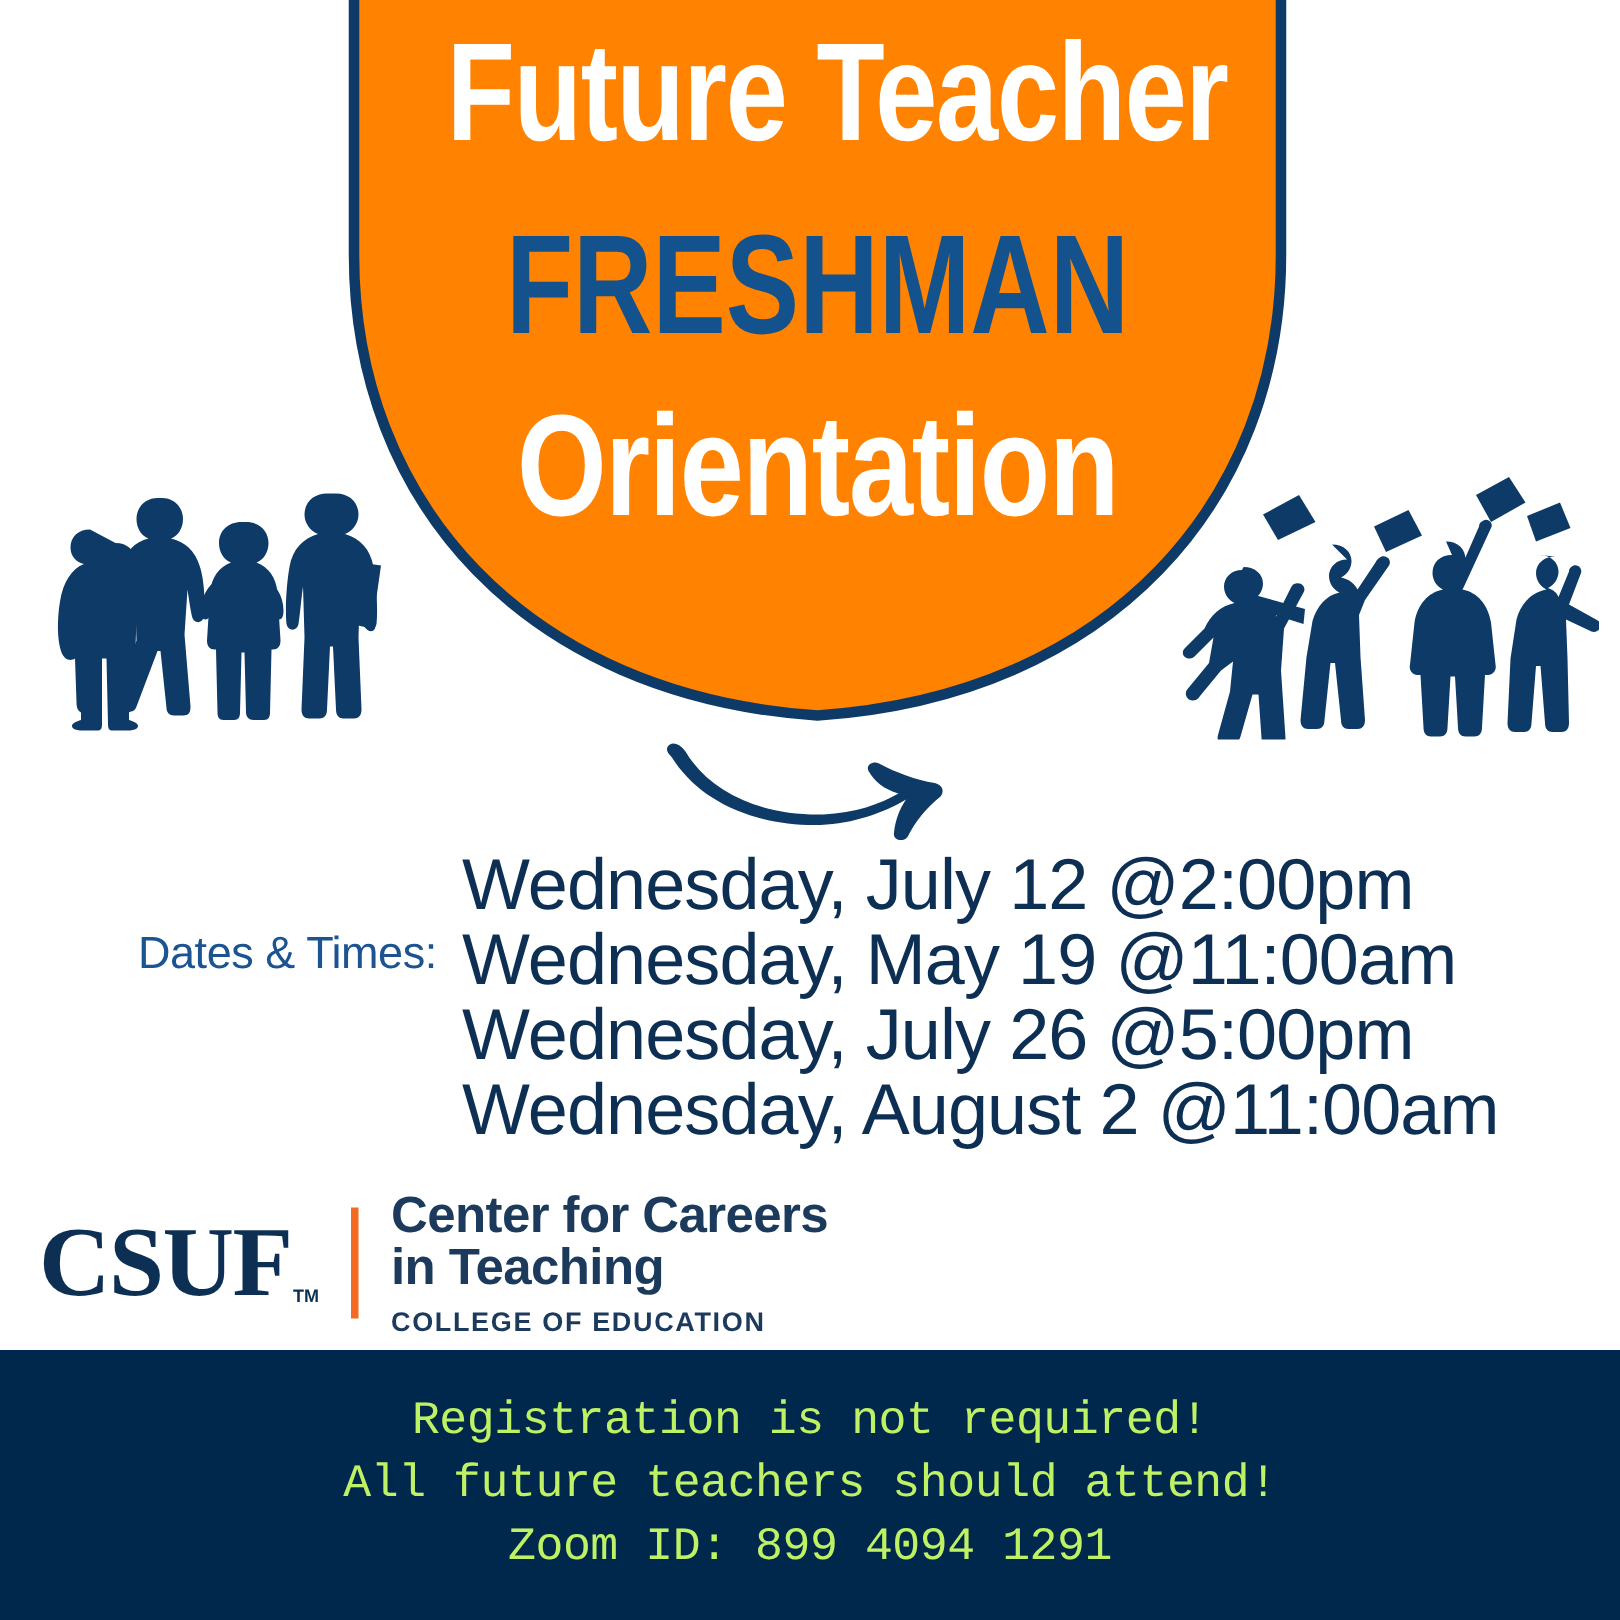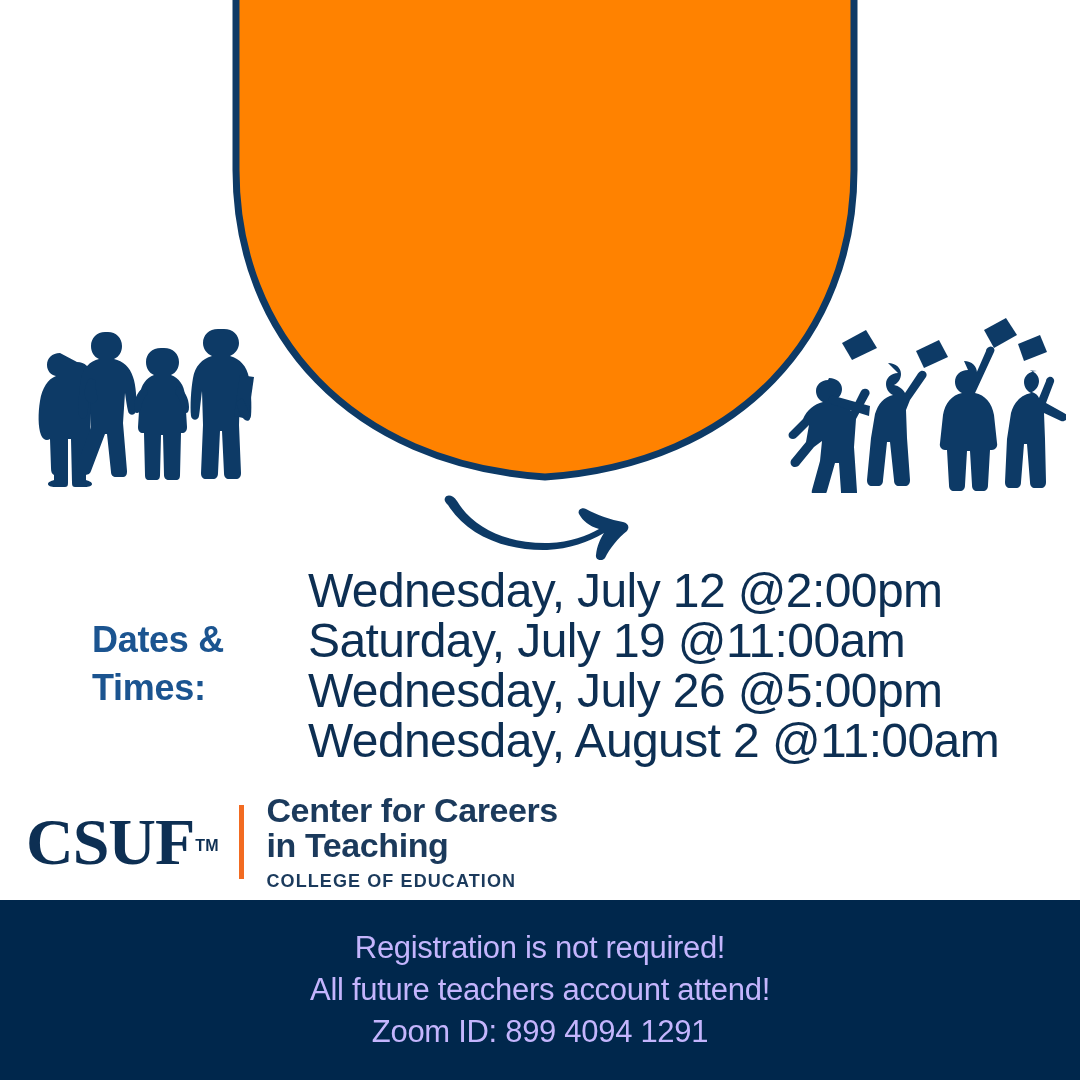--- a/index.html
+++ b/index.html
@@ -108,22 +108,22 @@
     width: 1080px;
     height: 220px;
     z-index: 3;
   }
   .dates-label {
     position: absolute;
     left: 92px;
     top: 50px;
     width: 200px;
     font-family: "Liberation Sans Narrow", "Liberation Sans", sans-serif;
-    font-weight: 700;
-    font-size: 36px;
+    font-weight: 400;
+    font-size: 30px;
     line-height: 1.32;
     color: #1B5490;
     letter-spacing: -0.3px;
   }
   .dates-list {
     position: absolute;
     left: 308px;
     top: 0px;
     width: 700px;
   }
@@ -152,25 +152,25 @@
     font-weight: 700;
     font-size: 66px;
     color: #0D2F53;
     letter-spacing: -1px;
     line-height: 1;
     position: relative;
     padding-right: 4px;
   }
   .logo-tm {
     font-family: "Liberation Sans", sans-serif;
-    font-size: 16px;
+    font-size: 12px;
     font-weight: 700;
     vertical-align: super;
     position: relative;
-    top: 10px;
+    top: 28px;
     left: 1px;
     letter-spacing: 0;
   }
   .logo-divider {
     width: 5px;
     height: 74px;
     background: #F26B21;
     margin: 0 22px 0 18px;
   }
   .logo-text { line-height: 1.02; }
@@ -198,40 +198,45 @@
     width: 1080px;
     height: 180px;
     background: #00274C;
     z-index: 5;
     display: flex;
     flex-direction: column;
     align-items: center;
     justify-content: center;
   }
   .footer-line {
-    font-family: Liberation Sans, sans-serif;
+    font-family: Liberation Mono, monospace;
     font-weight: 400;
     font-size: 31px;
     line-height: 42px;
-    color: #c4b5fd;
+    color: #bef264;
     letter-spacing: -0.3px;
     white-space: nowrap;
   }
 </style>
 </head>
 <body>
 
 <div id="poster">
 
   <div class="shield-wrap">
     <svg viewBox="0 0 630 492" preserveAspectRatio="none" aria-hidden="true">
       <path d="M6,-10 L6,176 C6,340 120,470 315,483 C510,470 624,340 624,176 L624,-10 Z" fill="#FF8200" stroke="#0D3A66" stroke-width="7"></path>
     </svg>
   </div>
 
+  <div class="title-block">
+    <div class="line-future">Future Teacher</div>
+    <div class="line-freshman">FRESHMAN</div>
+    <div class="line-orientation">Orientation</div>
+  </div>
 
   <div class="sil-left">
     <svg viewBox="0 0 250 180" aria-hidden="true">
       <g fill="#0D3A66">
 
         <path d="M38 41 c-8,0 -13,5 -13,12 c0,6 4,10 9,11 c-8,3 -14,12 -16,25 c-2,12 -2,26 1,34 c2,5 6,6 9,4 l1,29 c0,4 1,6 3,7 l0,5 c-3,1 -6,2 -6,4 c0,2 3,3 7,3 l10,0 c2,0 3,-1 3,-4 l0,-44 l3,0 l1,44 c0,3 1,4 3,4 l10,0 c4,0 7,-1 7,-3 c0,-2 -3,-3 -6,-4 l0,-5 c2,-1 3,-3 3,-7 l2,-55 c2,8 3,16 4,19 c1,4 6,4 7,0 c1,-9 -1,-27 -5,-35 c-3,-7 -9,-11 -16,-12 c5,-1 9,-5 9,-11 c0,-7 -5,-12 -13,-12 z"></path>
 
         <path d="M83 20 c-8,0 -14,6 -14,14 c0,6 3,11 8,13 c-9,2 -16,9 -18,20 c-2,10 -3,27 -2,36 c1,5 7,5 8,0 c1,-6 2,-16 3,-22 l1,34 l-14,38 c-2,4 0,7 3,8 l5,1 c3,1 5,0 6,-3 l14,-37 l2,0 l4,38 c0,3 2,5 5,5 l6,0 c4,0 5,-2 5,-6 l-4,-48 l2,-30 c1,7 2,14 3,18 c1,5 7,5 8,0 c1,-10 0,-26 -3,-34 c-3,-10 -10,-16 -19,-18 c5,-2 8,-7 8,-13 c0,-8 -6,-14 -14,-14 z"></path>
 
         <path d="M68 66 c-4,4 -6,12 -5,18 c1,5 5,8 9,7 c3,-1 4,-4 3,-8 c-1,-5 -2,-11 -2,-15 z"></path>
@@ -277,37 +282,37 @@
                C181,50 173,60 168,70 C165,74 158,72 159,67
                C160,58 163,51 167,45
                C152,54 132,61 110,62 C66,63 29,46 11,17 C8,14 7,12 8,10 Z" fill="#0D3A66"></path>
     </svg>
   </div>
 
   <div class="dates-row">
     <div class="dates-label">Dates &amp; Times:</div>
     <div class="dates-list">
       <div class="date-item">Wednesday, July 12 @2:00pm</div>
-      <div class="date-item">Saturday, July 19 @11:00am</div>
+      <div class="date-item">Wednesday, May 19 @11:00am</div>
       <div class="date-item">Wednesday, July 26 @5:00pm</div>
       <div class="date-item">Wednesday, August 2 @11:00am</div>
     </div>
   </div>
 
   <div class="logo">
     <div class="logo-csuf">
       <span>CSUF</span><span class="logo-tm">TM</span>
     </div>
     <div class="logo-divider"></div>
     <div class="logo-text">
       <div class="logo-l1">Center for Careers</div>
       <div class="logo-l2">in Teaching</div>
       <div class="logo-l3">COLLEGE OF EDUCATION</div>
     </div>
   </div>
 
   <div class="footer">
     <div class="footer-line">Registration is not required!</div>
-    <div class="footer-line">All future teachers account attend!</div>
+    <div class="footer-line">All future teachers should attend!</div>
     <div class="footer-line">Zoom ID: 899 4094 1291</div>
   </div>
 
 </div>
 
 </body></html>

